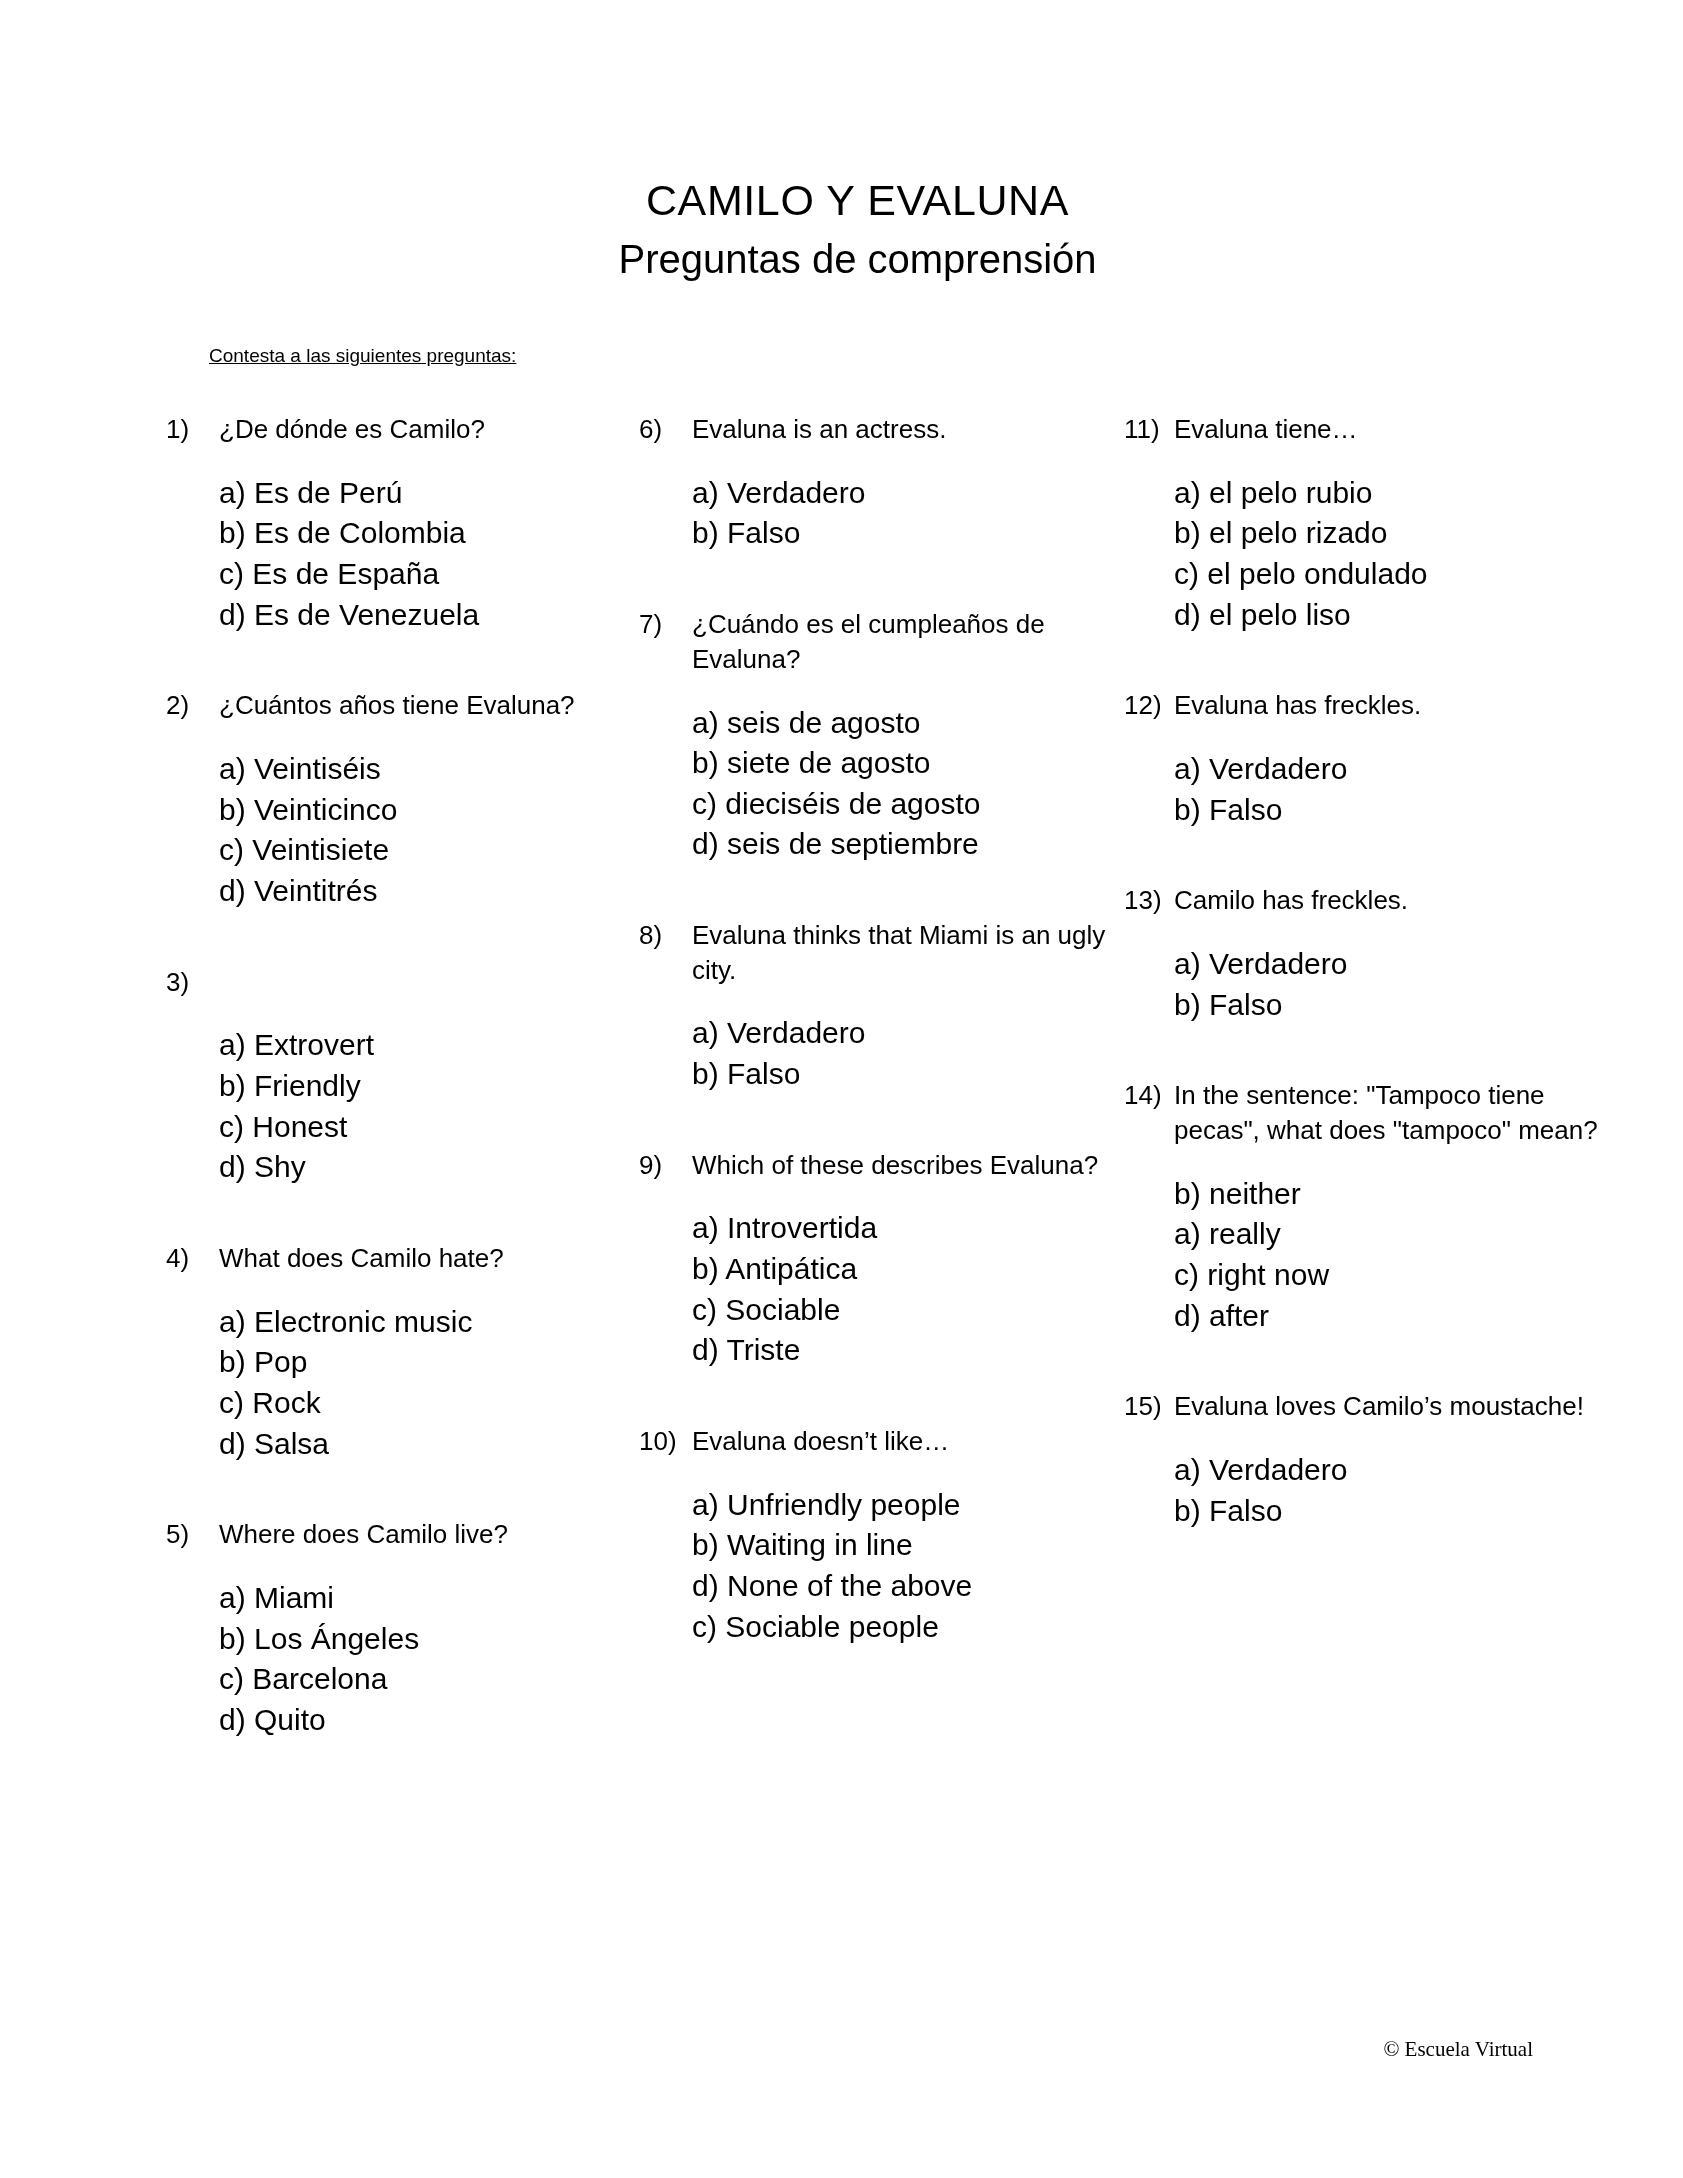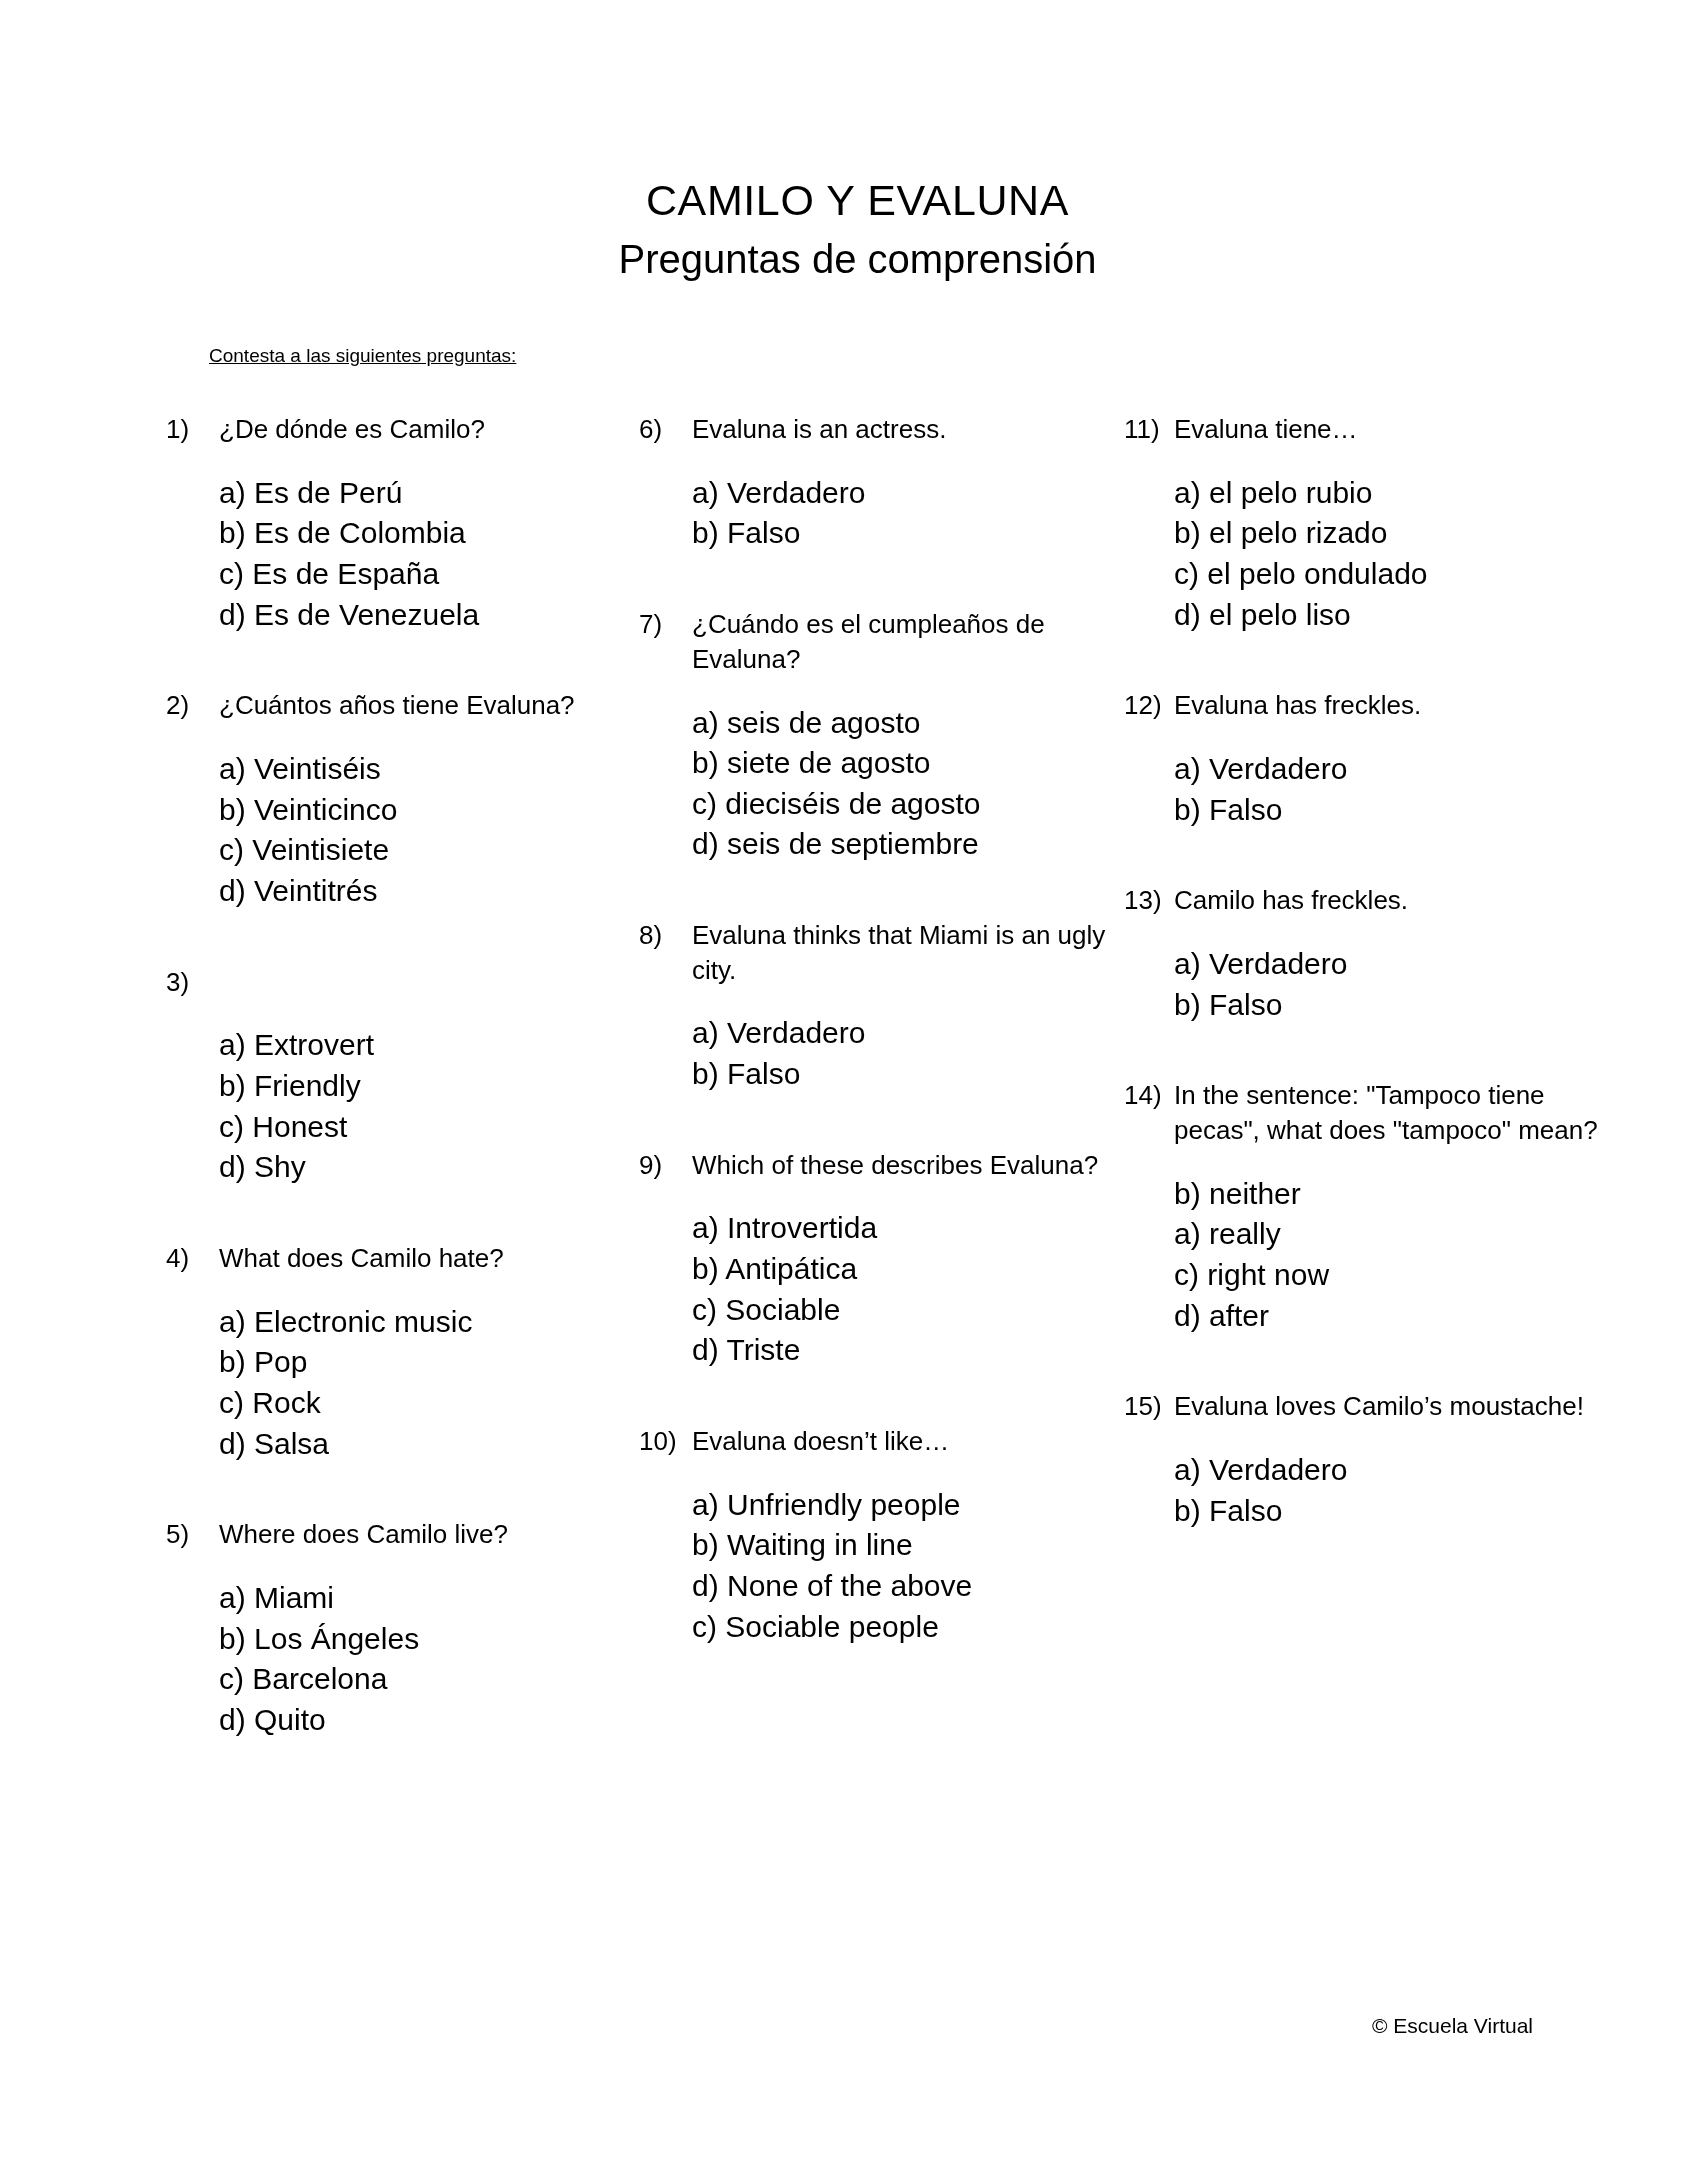--- a/index.html
+++ b/index.html
@@ -95,22 +95,22 @@
     white-space: nowrap;
   }
 
   
   .gap-after { height: 28px; }
 
   
   .footer {
     position: absolute;
     right: 166px;
-    bottom: 140px;
-    font-family: Liberation Sans, sans-serif;
+    bottom: 116px;
+    font-family: Liberation Serif, serif;
     font-size: 21px;
     line-height: 1.2;
     white-space: nowrap;
   }
 </style>
 </head>
 <body>
 
 <div class="page">
 

